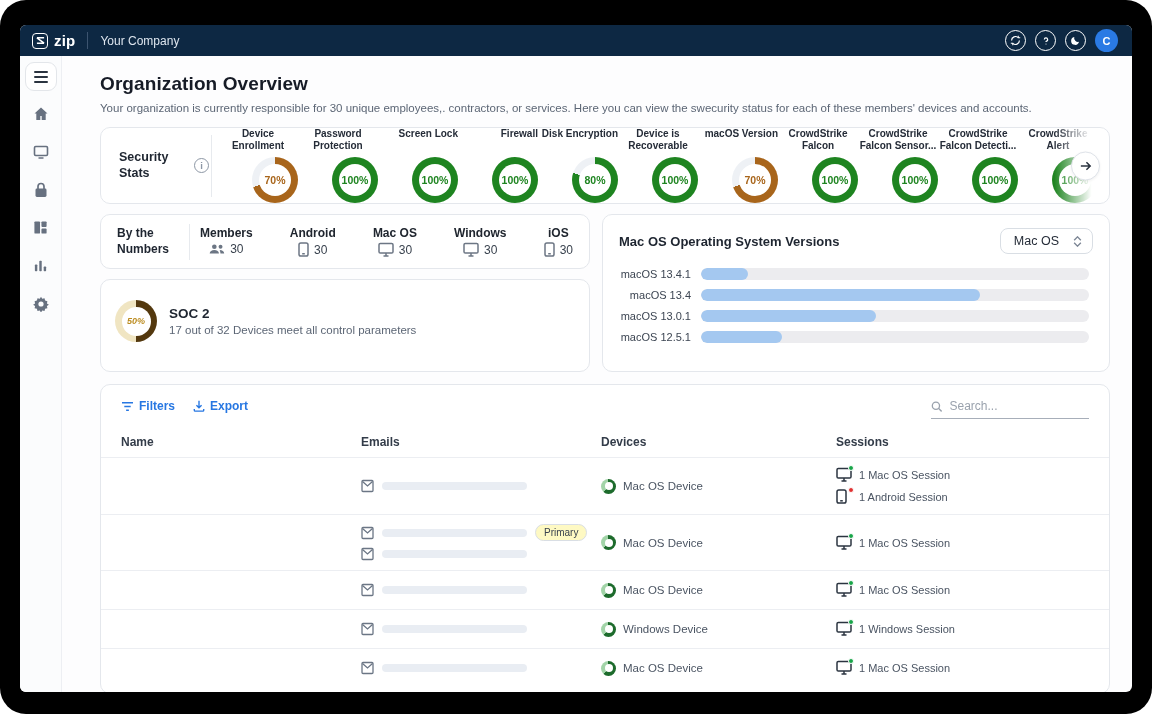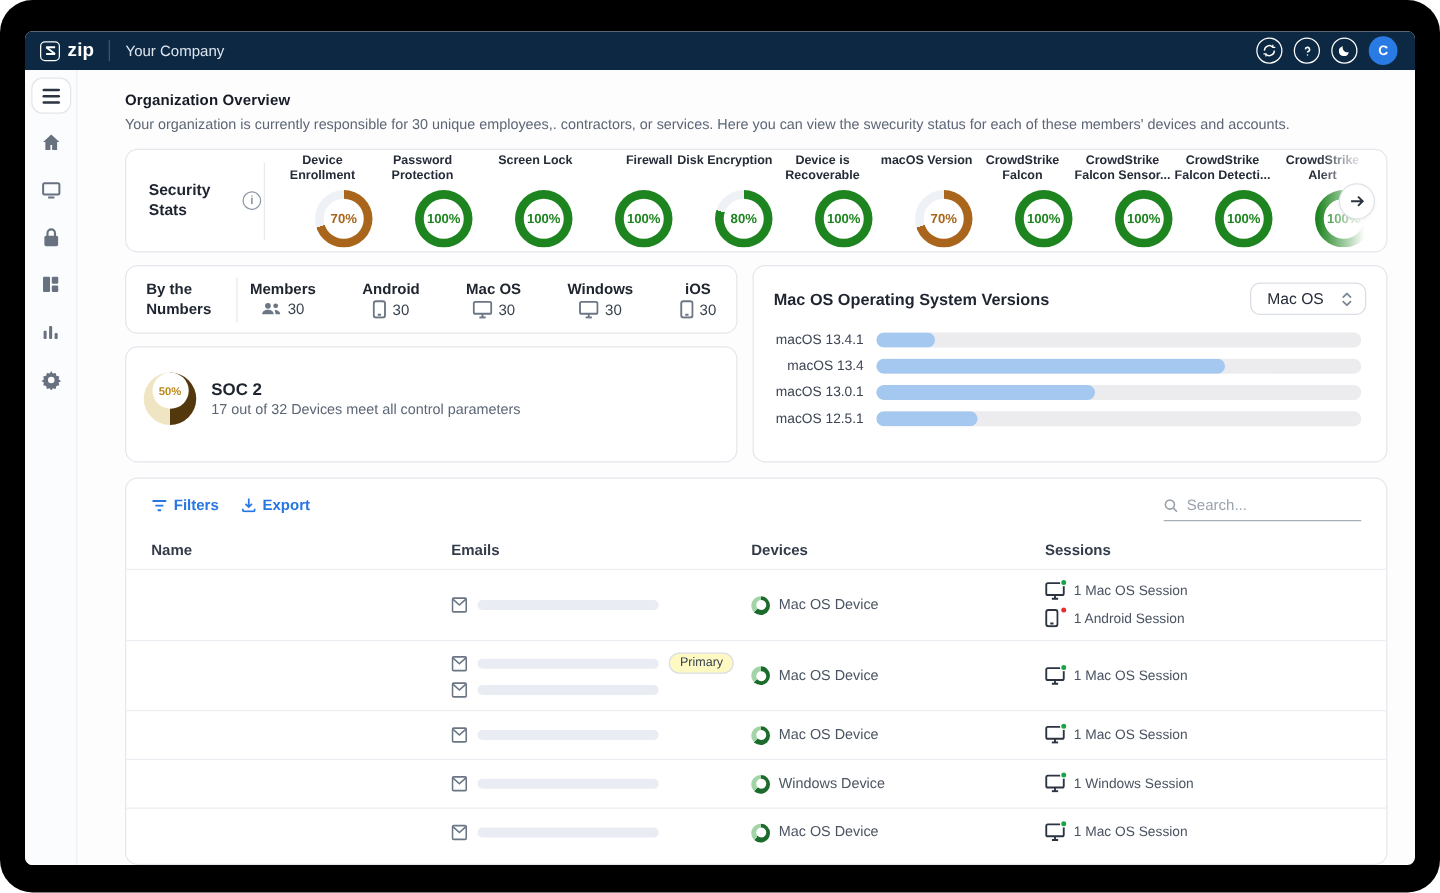--- a/index.html
+++ b/index.html
@@ -24,21 +24,21 @@
 
   
   .sidebar { width:42px; background:#fbfcfd; border-right:1px solid #edeff3; display:flex; flex-direction:column; align-items:center; flex:none; }
   .hamburger { width:32px; height:29px; background:#fff; border:1px solid #e3e6ea; border-radius:9px; margin-top:6px; display:flex; flex-direction:column; align-items:center; justify-content:center; gap:3px; cursor:pointer; }
   .hamburger span { display:block; width:14px; height:2px; background:#2b3440; border-radius:2px; }
   .side-icons { margin-top:14px; display:flex; flex-direction:column; gap:21px; color:#677180; }
   .side-icons .sicon { width:17px; height:17px; cursor:pointer; display:flex; align-items:center; justify-content:center; }
 
   
   .main { flex:1; padding:17px 22px 0 38px; overflow:hidden; display:flex; flex-direction:column; }
-  h1 { font-size:12px; color:#161b26; letter-spacing:.1px; margin-bottom:7px; }
+  h1 { font-size:19px; color:#161b26; letter-spacing:.1px; margin-bottom:7px; }
   .page-desc { font-size:11.5px; color:#5c6675; margin-bottom:13px; }
 
   .card { background:#fff; border:1px solid #e4e7ec; border-radius:10px; }
 
   
   .stats-card { height:97px; display:flex; align-items:center; padding:0 14px 0 18px; position:relative; margin-bottom:10px; }
   .stats-label-wrap { display:flex; align-items:center; gap:8px; width:90px; flex:none; }
   .stats-label { font-size:12.5px; font-weight:bold; color:#1e2530; line-height:1.25; }
   .info-icon { width:15px; height:15px; border:1.3px solid #8d97a5; border-radius:50%; color:#8d97a5; font-size:9.5px; display:flex; align-items:center; justify-content:center; font-weight:bold; flex:none; }
   .stats-divider { width:1px; height:62px; background:#e7eaee; margin:0 6px 0 2px; flex:none; }
@@ -63,21 +63,21 @@
   .num-label { font-size:12px; font-weight:bold; color:#20262f; }
   .num-value { display:flex; align-items:center; gap:5px; font-size:12px; color:#39424e; }
   .num-value svg { color:#6c7684; }
 
   .compliance-card { height:93px; padding:12px 14px; }
   .comp-head { display:flex; align-items:center; }
   .comp-title { font-size:13px; font-weight:bold; color:#1e2530; }
   .comp-buttons { margin-left:auto; display:flex; gap:8px; }
   .btn { background:#fff; border:1px solid #d9dee4; border-radius:8px; padding:5px 11px; font-size:12px; color:#252c38; cursor:pointer; font-family:inherit; }
   .comp-body { display:flex; align-items:center; gap:12px; margin-top:8px; }
-  .comp-ring { width:42px; height:42px; border-radius:50%; display:flex; justify-content:center; flex:none; }
+  .comp-ring { width:42px; height:42px; border-radius:50%; display:flex; align-items:center; justify-content:center; flex:none;font-style:italic; }
   .comp-ring-inner { width:29px; height:29px; background:#fff; border-radius:50%; display:flex; align-items:center; justify-content:center; }
   .comp-ring-inner span { font-size:9px; font-weight:bold; color:#bb8b1e; }
   .comp-name { font-size:13.5px; font-weight:bold; color:#1e2530; margin-bottom:3px; }
   .comp-detail { font-size:11.5px; color:#5c6675; }
 
   .versions-card { padding:13px 16px; display:flex; flex-direction:column; }
   .vers-head { display:flex; align-items:center; margin-bottom:14px; }
   .vers-title { font-size:13px; font-weight:bold; color:#1e2530; }
   .dropdown { margin-left:auto; border:1px solid #d9dee4; border-radius:8px; padding:5px 10px 5px 13px; display:flex; align-items:center; gap:14px; cursor:pointer; }
   .dropdown-value { font-size:12.5px; color:#252c38; }

